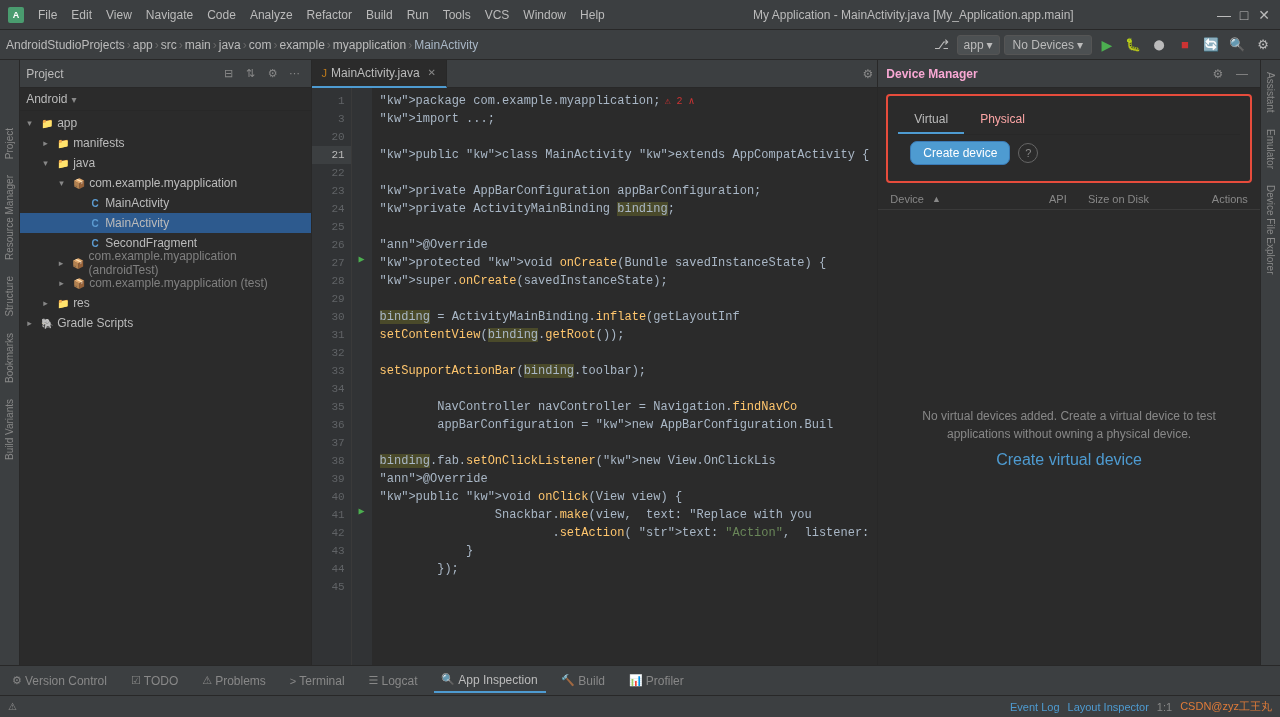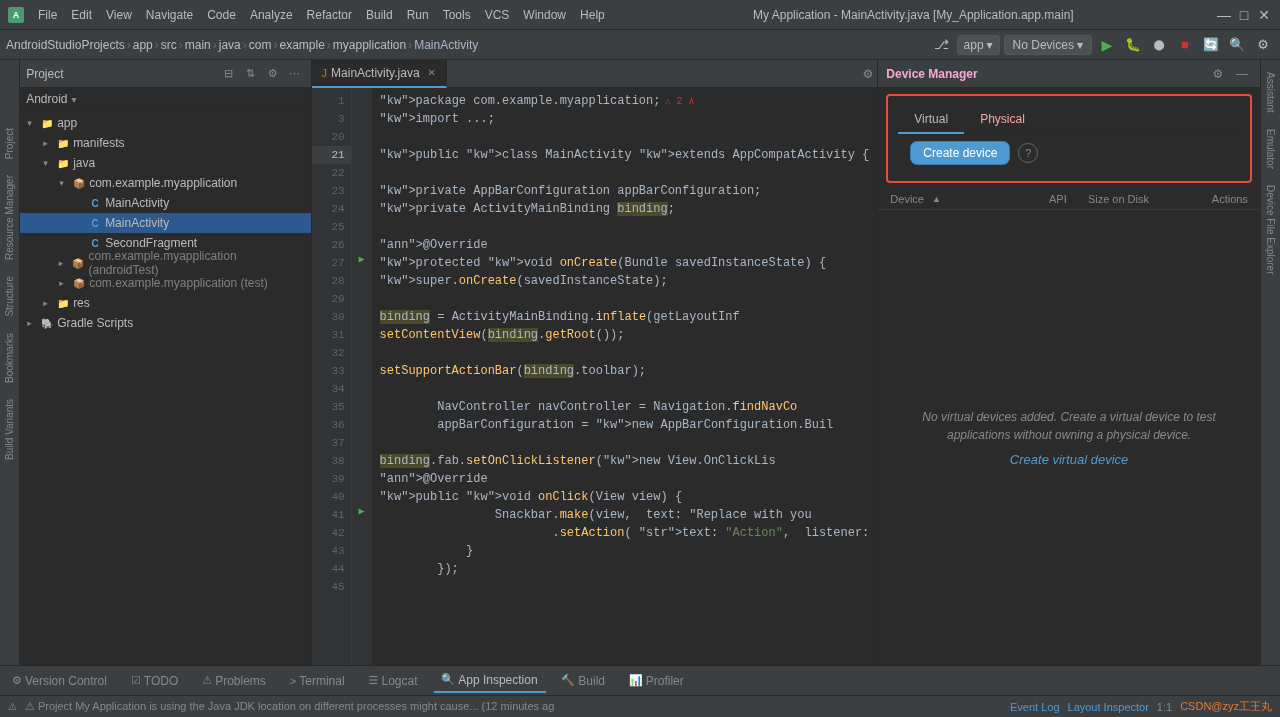--- a/index.html
+++ b/index.html
@@ -89,23 +89,23 @@
     .help-btn { width: 20px; height: 20px; display: flex; align-items: center; justify-content: center; border: 1px solid #666; border-radius: 50%; color: #888; font-size: 11px; cursor: pointer; }
 
     
     .dm-table-header { display: flex; align-items: center; padding: 4px 12px; border-bottom: 1px solid #3a3a3a; background: #2b2b2b; }
     .dm-col-device { flex: 1; font-size: 11px; color: #888; display: flex; align-items: center; gap: 8px; }
     .dm-col-api { width: 60px; font-size: 11px; color: #888; text-align: center; }
     .dm-col-size { width: 90px; font-size: 11px; color: #888; }
     .dm-col-actions { width: 70px; font-size: 11px; color: #888; text-align: right; }
 
     
-    .dm-empty { flex: 1; display: flex; flex-direction: column; align-items: center; justify-content: center; gap: 8px; padding: 20px; font-style: italic; }
+    .dm-empty { flex: 1; display: flex; flex-direction: column; align-items: center; justify-content: center; gap: 8px; padding: 20px; }
     .dm-empty-text { font-size: 12px; color: #888; text-align: center; line-height: 1.5; }
-    .dm-create-link { color: #4e9bd1; font-size: 13px; cursor: pointer; text-decoration: none; }
+    .dm-create-link { color: #4e9bd1; font-size: 16px; cursor: pointer; text-decoration: none; }
 
     
     .right-vtabs { width: 22px; background: #3c3f41; border-left: 1px solid #282828; display: flex; flex-direction: column; align-items: center; padding-top: 4px; gap: 0; }
     .right-vtab { writing-mode: vertical-rl; font-size: 10px; color: #888; padding: 8px 2px; cursor: pointer; white-space: nowrap; }
 
     
     .status-bar { display: flex; align-items: center; background: #3c3f41; height: 22px; padding: 0 8px; border-top: 1px solid #282828; gap: 4px; font-size: 11px; color: #888; }
     .status-bar-left { display: flex; align-items: center; gap: 8px; flex: 1; }
     .status-bar-right { display: flex; align-items: center; gap: 8px; }
     .status-icon { font-size: 10px; }
@@ -468,21 +468,20 @@
     </div>
     <div class="bottom-tab">
       <span class="bottom-tab-icon">📊</span>
       <span>Profiler</span>
     </div>
   </div>
 
 <div class="status-bar">
   <div class="status-bar-left">
     <span class="status-icon">⚠</span>
-    <span>⚠ Project My Application is using the Java JDK location on different processes might cause... (12 minutes ag</span>
   </div>
   <div class="status-bar-right">
     <span class="status-link">Event Log</span>
     <span class="status-link">Layout Inspector</span>
     <span>1:1</span>
     <span style="color:#e07b39;">CSDN@zyz工王丸</span>
   </div>
 </div>
 
 </body></html>

